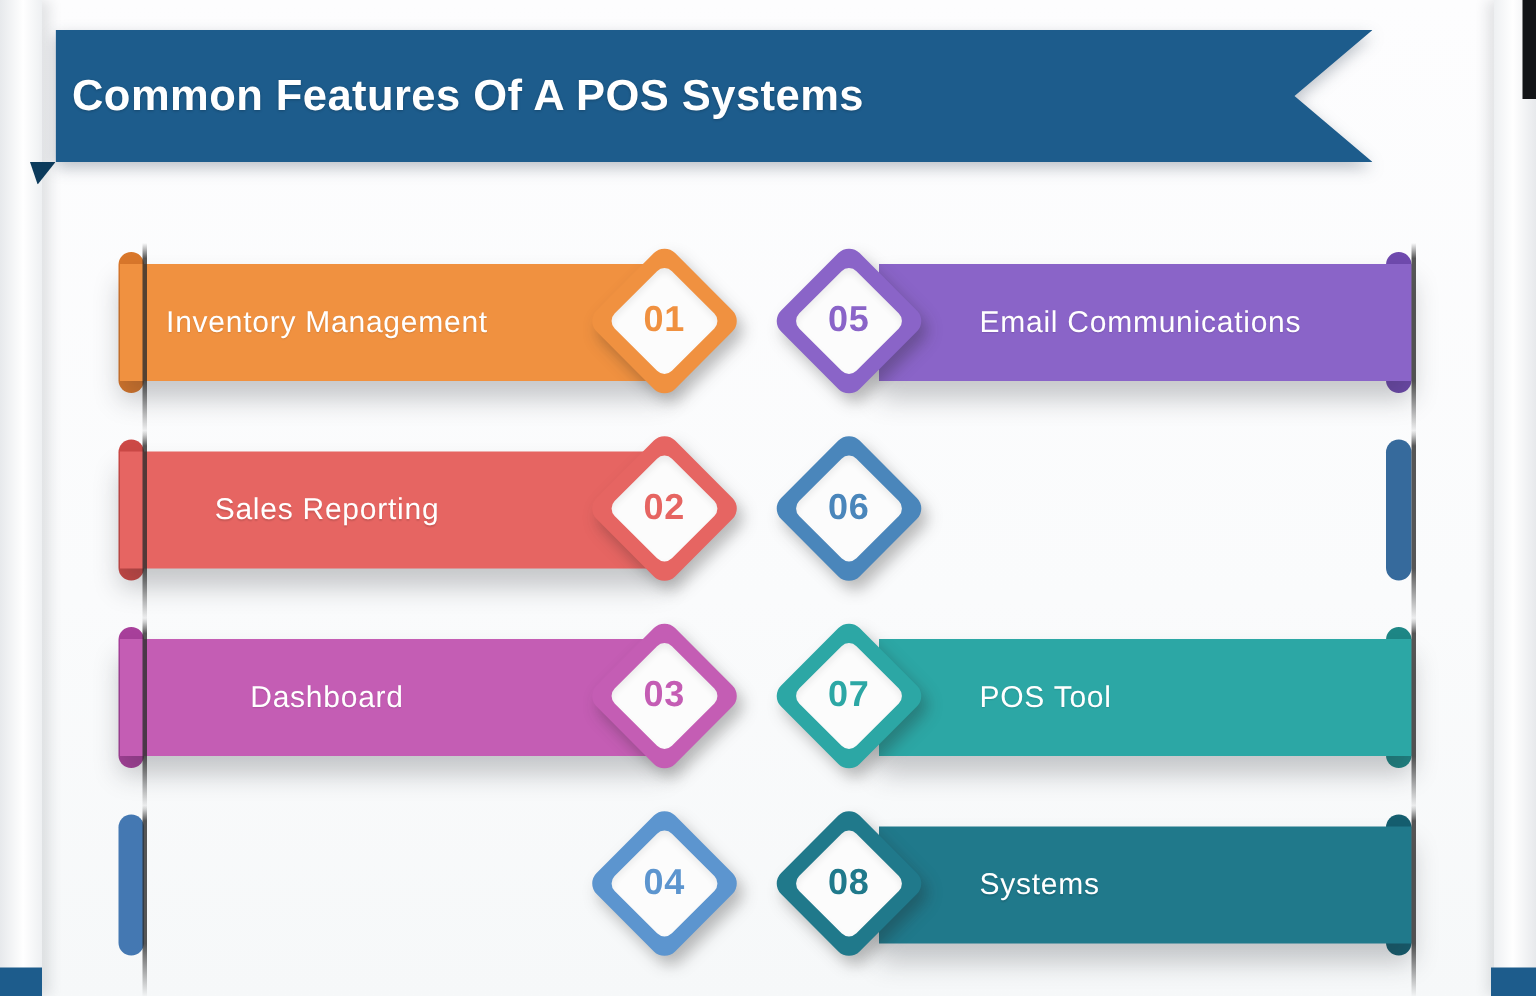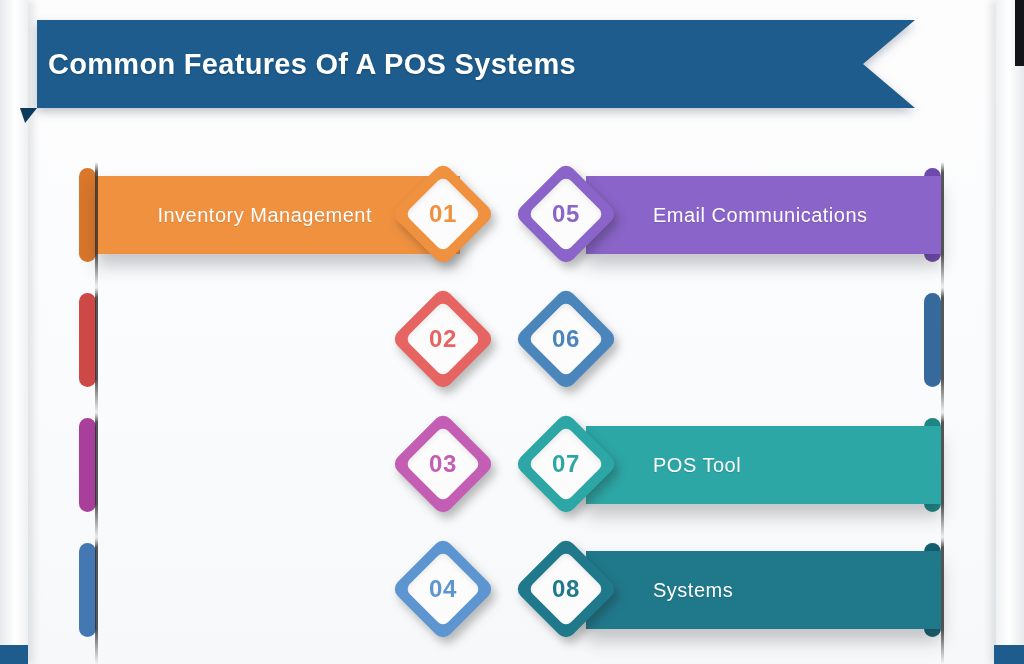--- a/index.html
+++ b/index.html
@@ -73,21 +73,21 @@
 
   .ribbon { position: relative; width: 452px; height: 125px; }
 
   .band {
     position: absolute; top: 24px; height: 78px;
     background: var(--band);
     display: flex; align-items: center;
     box-shadow: 0 12px 16px rgba(40,45,50,0.25);
     z-index: 1;
   }
-  .side-left  .band { left: 36px;  width: 364px; justify-content: flex-end; padding-right: 88px; }
+  .side-left  .band { left: 20px;  width: 364px; justify-content: center; padding-right: 88px; }
   .side-right .band { left: 74px;  width: 355px; justify-content: flex-start; padding-left: 67px; }
 
   .band-label {
     color: #ffffff; font-size: 20px; font-weight: 500; letter-spacing: 0.5px;
     white-space: nowrap;
     text-shadow: 0 1px 1px rgba(0,0,0,0.12);
   }
 
   .curl {
     position: absolute; top: 16px; height: 94px; width: 17px;
@@ -166,32 +166,38 @@
             <div class="diamond-inner">
               <span class="num">01</span>
             </div>
           </div>
         </div>
       </div>
 
       <div class="ribbon side-left" style="--band: #E66562; --dark: #CC4946;">
         <div class="pole"></div>
         <div class="curl"></div>
+        <div class="band">
+          <span class="band-label">Sales Reporting</span>
+        </div>
         <div class="diamond">
           <div class="diamond-shape">
             <div class="diamond-inner">
               <span class="num">02</span>
             </div>
           </div>
         </div>
       </div>
 
       <div class="ribbon side-left" style="--band: #C45DB4; --dark: #A8409B;">
         <div class="pole"></div>
         <div class="curl"></div>
+        <div class="band">
+          <span class="band-label">Dashboard</span>
+        </div>
         <div class="diamond">
           <div class="diamond-shape">
             <div class="diamond-inner">
               <span class="num">03</span>
             </div>
           </div>
         </div>
       </div>
 
       <div class="ribbon side-left" style="--band: #5C95CF; --dark: #4478B2;">

